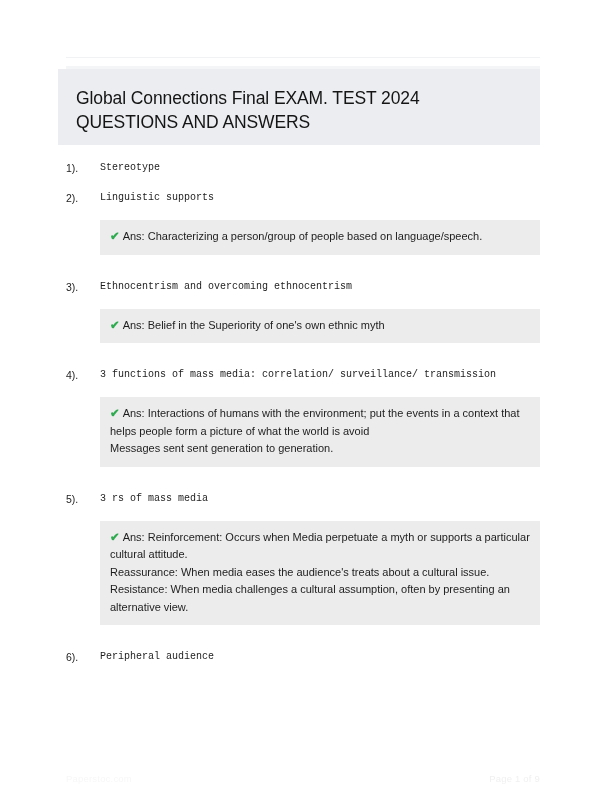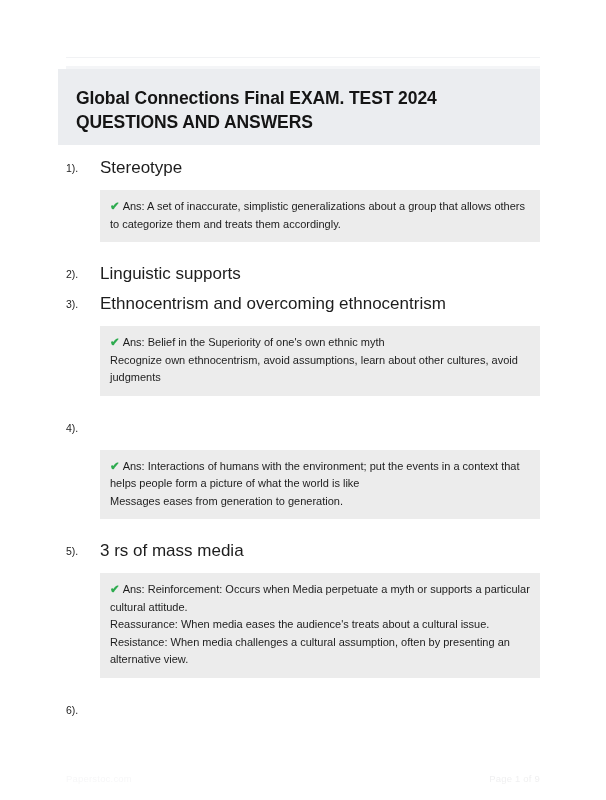--- a/index.html
+++ b/index.html
@@ -41,21 +41,21 @@
     left: 58px;
     top: 69px;
     width: 482px;
     height: 76px;
     background: #ebedf0;
     padding: 17px 18px 0 18px;
   }
   .title-text {
     font-size: 17.5px;
     line-height: 24px;
-    font-weight: 700;
+    font-weight: 400;
     color: #151515;
     letter-spacing: -0.1px;
   }
 
   
   .content {
     position: absolute;
     left: 0;
     top: 160px;
     width: 606px;
@@ -76,23 +76,24 @@
   .q-num {
     width: 34px;
     flex: 0 0 34px;
     font-size: 10.5px;
     line-height: 15px;
     color: #1d1d1d;
     padding-top: 1px;
   }
   .q-text {
     flex: 1 1 auto;
-    font-size: 17px;
+    font-size: 10px;
     line-height: 15px;
     color: #1d1d1d;
+    font-family: Liberation Mono, monospace;
   }
 
   .answer-box {
     margin-left: 34px;
     background: #ececec;
     padding: 8px 10px 9px 10px;
     font-size: 11px;
     line-height: 17.5px;
     color: #1d1d1d;
     margin-bottom: 24px;
@@ -140,63 +141,64 @@
   <div class="title-banner">
     <div class="title-text">Global Connections Final EXAM. TEST 2024 QUESTIONS AND ANSWERS</div>
   </div>
 
   <div class="content" id="qa-list">
       <div class="qa-block">
         <div class="q-row">
           <div class="q-num">1).</div>
           <div class="q-text">Stereotype</div>
         </div>
-        <div class="answer-box">
-          <div class="answer-line"><span class="check-icon">✔</span><span>Ans: A set of inaccurate, simplistic generalizations about a group that allows others to categorize them and treats them accordingly.</span></div>
-        </div>
       </div>
       <div class="qa-block">
         <div class="q-row">
           <div class="q-num">2).</div>
           <div class="q-text">Linguistic supports</div>
         </div>
+        <div class="answer-box">
+          <div class="answer-line"><span class="check-icon">✔</span><span>Ans: Characterizing a person/group of people based on language/speech.</span></div>
+        </div>
       </div>
       <div class="qa-block">
         <div class="q-row">
           <div class="q-num">3).</div>
           <div class="q-text">Ethnocentrism and overcoming ethnocentrism</div>
         </div>
         <div class="answer-box">
           <div class="answer-line"><span class="check-icon">✔</span><span>Ans: Belief in the Superiority of one's own ethnic myth</span></div>
-          <div class="answer-line"><span>Recognize own ethnocentrism, avoid assumptions, learn about other cultures, avoid judgments</span></div>
         </div>
       </div>
       <div class="qa-block">
         <div class="q-row">
           <div class="q-num">4).</div>
-        </div>
-        <div class="answer-box">
-          <div class="answer-line"><span class="check-icon">✔</span><span>Ans: Interactions of humans with the environment; put the events in a context that helps people form a picture of what the world is like</span></div>
-          <div class="answer-line"><span>Messages eases from generation to generation.</span></div>
+          <div class="q-text">3 functions of mass media: correlation/ surveillance/ transmission</div>
+        </div>
+        <div class="answer-box">
+          <div class="answer-line"><span class="check-icon">✔</span><span>Ans: Interactions of humans with the environment; put the events in a context that helps people form a picture of what the world is avoid</span></div>
+          <div class="answer-line"><span>Messages sent sent generation to generation.</span></div>
         </div>
       </div>
       <div class="qa-block">
         <div class="q-row">
           <div class="q-num">5).</div>
           <div class="q-text">3 rs of mass media</div>
         </div>
         <div class="answer-box">
           <div class="answer-line"><span class="check-icon">✔</span><span>Ans: Reinforcement: Occurs when Media perpetuate a myth or supports a particular cultural attitude.</span></div>
           <div class="answer-line"><span>Reassurance: When media eases the audience's treats about a cultural issue.</span></div>
           <div class="answer-line"><span>Resistance: When media challenges a cultural assumption, often by presenting an alternative view.</span></div>
         </div>
       </div>
       <div class="qa-block">
         <div class="q-row">
           <div class="q-num">6).</div>
+          <div class="q-text">Peripheral audience</div>
         </div>
       </div>
     </div>
 
   <div class="footer">
     <div class="footer-brand">Paperstoc.com</div>
     <div class="footer-page">Page 1 of 9</div>
   </div>
 
 </div>

